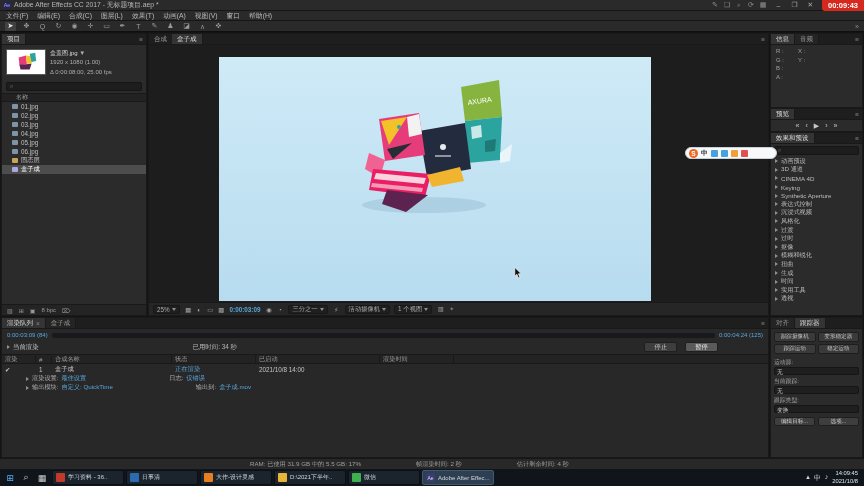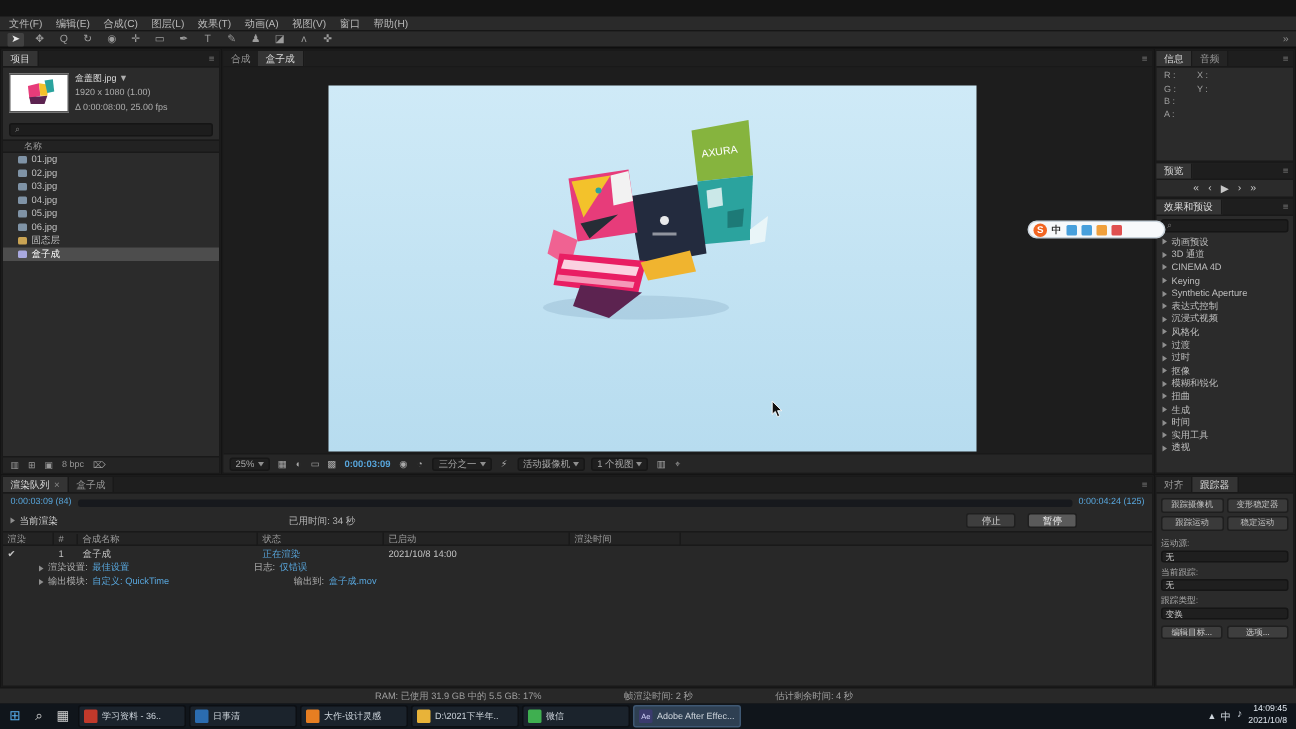--- a/index.html
+++ b/index.html
@@ -143,20 +143,36 @@
            font-size:5px;color:#d8d8ff}
   .tray{margin-left:auto;display:flex;align-items:center;gap:4px;padding:0 4px}
   .tray-ic{font-size:7px;color:#cfd6dd}
   .clock{text-align:right;font-size:5.8px;line-height:1.25;color:#dfe6ee}
 </style>
 </head>
 <body>
 
 <div class="app">
 
+  <div class="titlebar">
+    <span class="ae-badge">Ae</span>
+    <span class="title-text">Adobe After Effects CC 2017 - 无标题项目.aep *</span>
+    <span class="tb-spacer"></span>
+    <span style="display:flex">
+        <span class="tb-ic">✎</span>
+        <span class="tb-ic">❏</span>
+        <span class="tb-ic">⌕</span>
+        <span class="tb-ic">⟳</span>
+        <span class="tb-ic">▦</span>
+      </span>
+    <span class="winbtn">–</span>
+    <span class="winbtn">❐</span>
+    <span class="winbtn">✕</span>
+    <span class="recorder">00:09:43</span>
+  </div>
 
   <div class="menubar">
 
   <span class="menu-item">文件(F)</span>
       <span class="menu-item">编辑(E)</span>
       <span class="menu-item">合成(C)</span>
       <span class="menu-item">图层(L)</span>
       <span class="menu-item">效果(T)</span>
       <span class="menu-item">动画(A)</span>
       <span class="menu-item">视图(V)</span>

